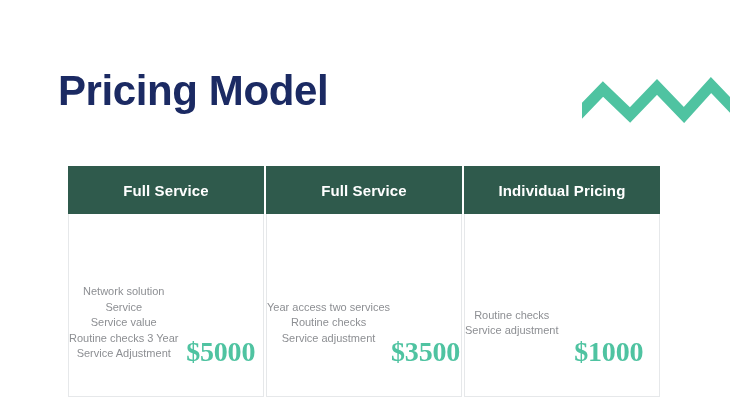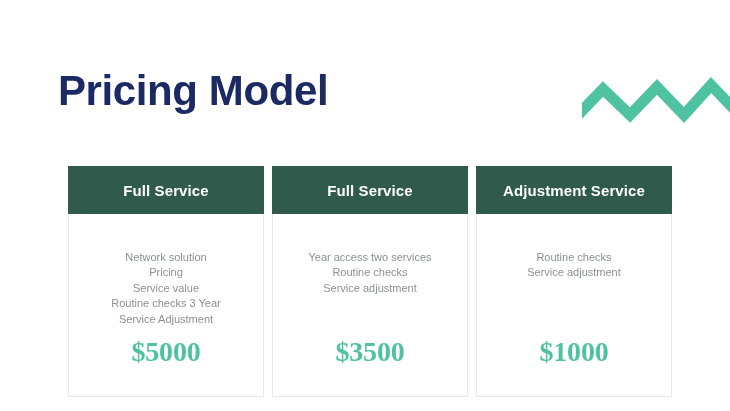--- a/index.html
+++ b/index.html
@@ -51,21 +51,21 @@
   }
 
   
   .cards {
     position: absolute;
     left: 60px;
     top: 135px;
     width: 612px;
     height: 231px;
     display: flex;
-    gap: 8px;
+    gap: 2px;
     padding-left: 8px;
   }
   .card {
     width: 196px;
     height: 231px;
     box-sizing: border-box;
     background: #ffffff;
     border: 1px solid #e6e8ea;
     display: flex;
     flex-direction: column;
@@ -80,21 +80,21 @@
     align-items: center;
     justify-content: center;
     font-size: 15px;
     font-weight: 700;
     letter-spacing: 0.1px;
     margin: -1px -1px 0 -1px;
   }
   .card-body {
     flex: 1 1 auto;
     display: flex;
-    flex-direction: column;
+    flex-direction: row;
     align-items: center;
     justify-content: flex-start;
     padding-top: 36px;
     box-sizing: border-box;
   }
   .feature-list {
     list-style: none;
     margin: 0;
     padding: 0;
     text-align: center;
@@ -131,21 +131,21 @@
     </svg>
   </div>
 
   <div class="cards">
 
     <div class="card">
       <div class="card-header">Full Service</div>
       <div class="card-body">
         <ul class="feature-list">
           <li>Network solution</li>
-          <li>Pricing</li>
+          <li>Service</li>
           <li>Service value</li>
           <li>Routine checks 3 Year</li>
           <li>Service Adjustment</li>
         </ul>
         <div class="card-price">$5000</div>
       </div>
     </div>
 
     <div class="card">
       <div class="card-header">Full Service</div>
@@ -153,21 +153,21 @@
         <ul class="feature-list">
           <li>Year access two services</li>
           <li>Routine checks</li>
           <li>Service adjustment</li>
         </ul>
         <div class="card-price">$3500</div>
       </div>
     </div>
 
     <div class="card">
-      <div class="card-header">Adjustment Service</div>
+      <div class="card-header">Individual Pricing</div>
       <div class="card-body">
         <ul class="feature-list">
           <li>Routine checks</li>
           <li>Service adjustment</li>
         </ul>
         <div class="card-price">$1000</div>
       </div>
     </div>
 
   </div>

